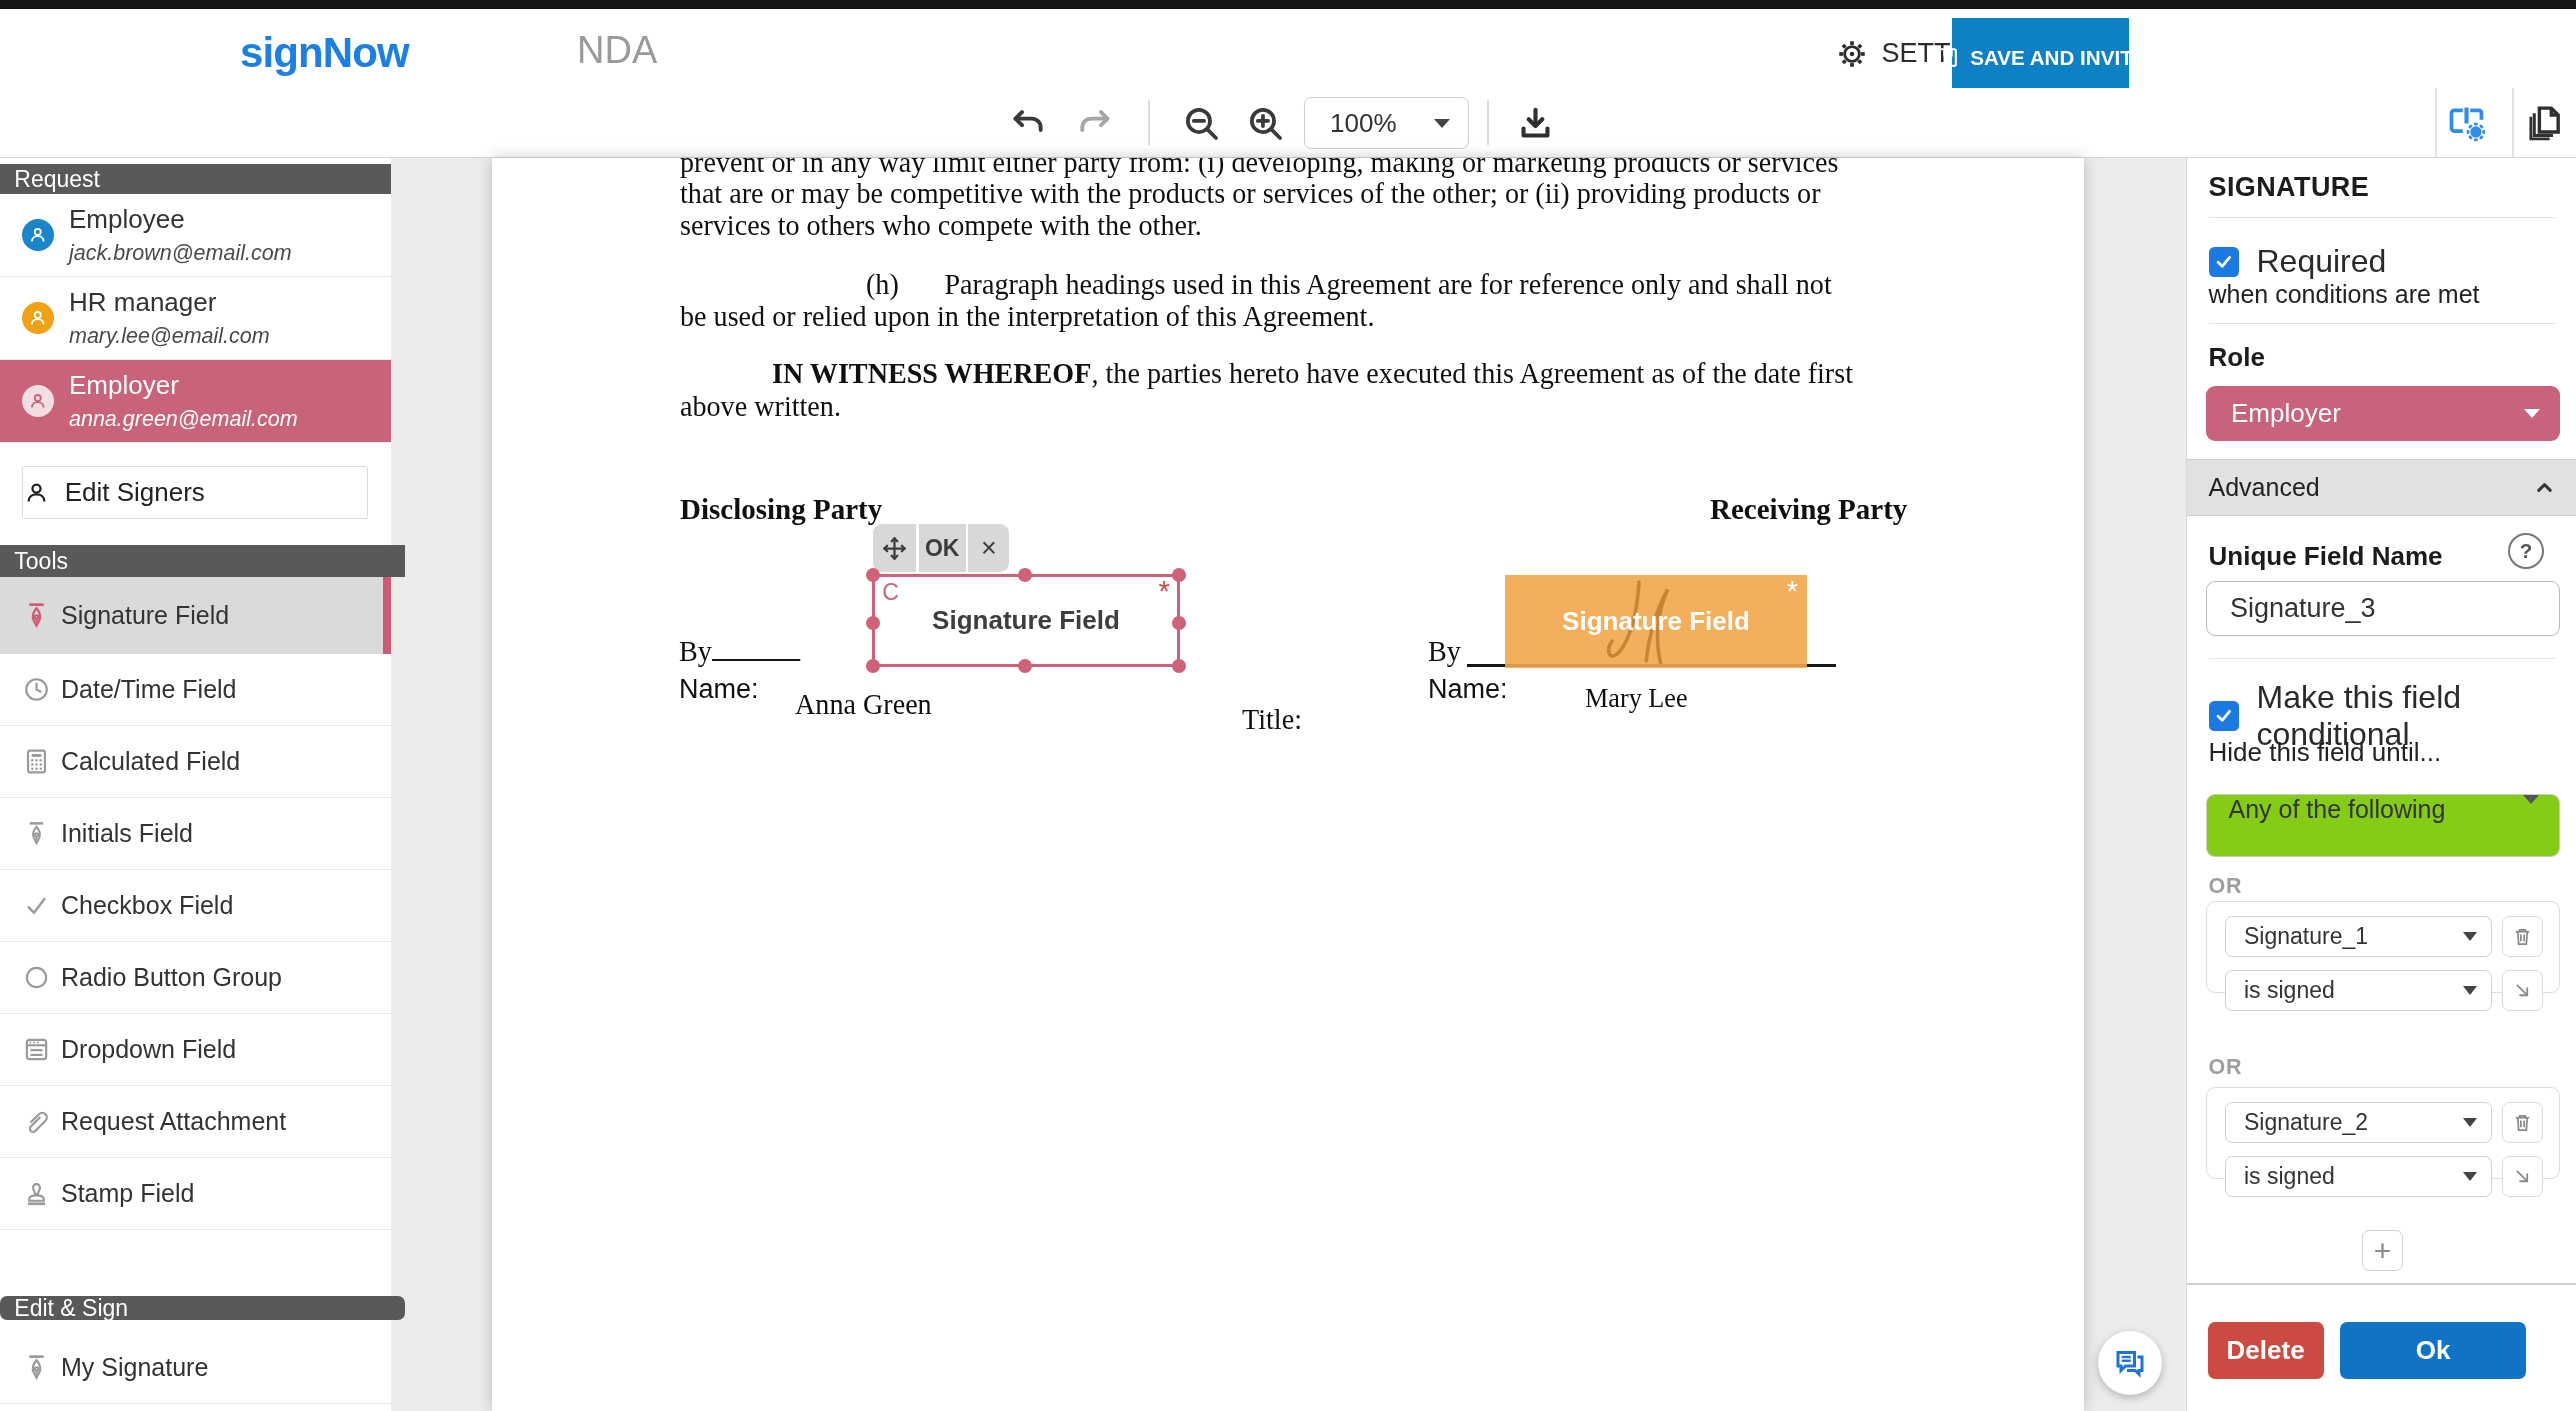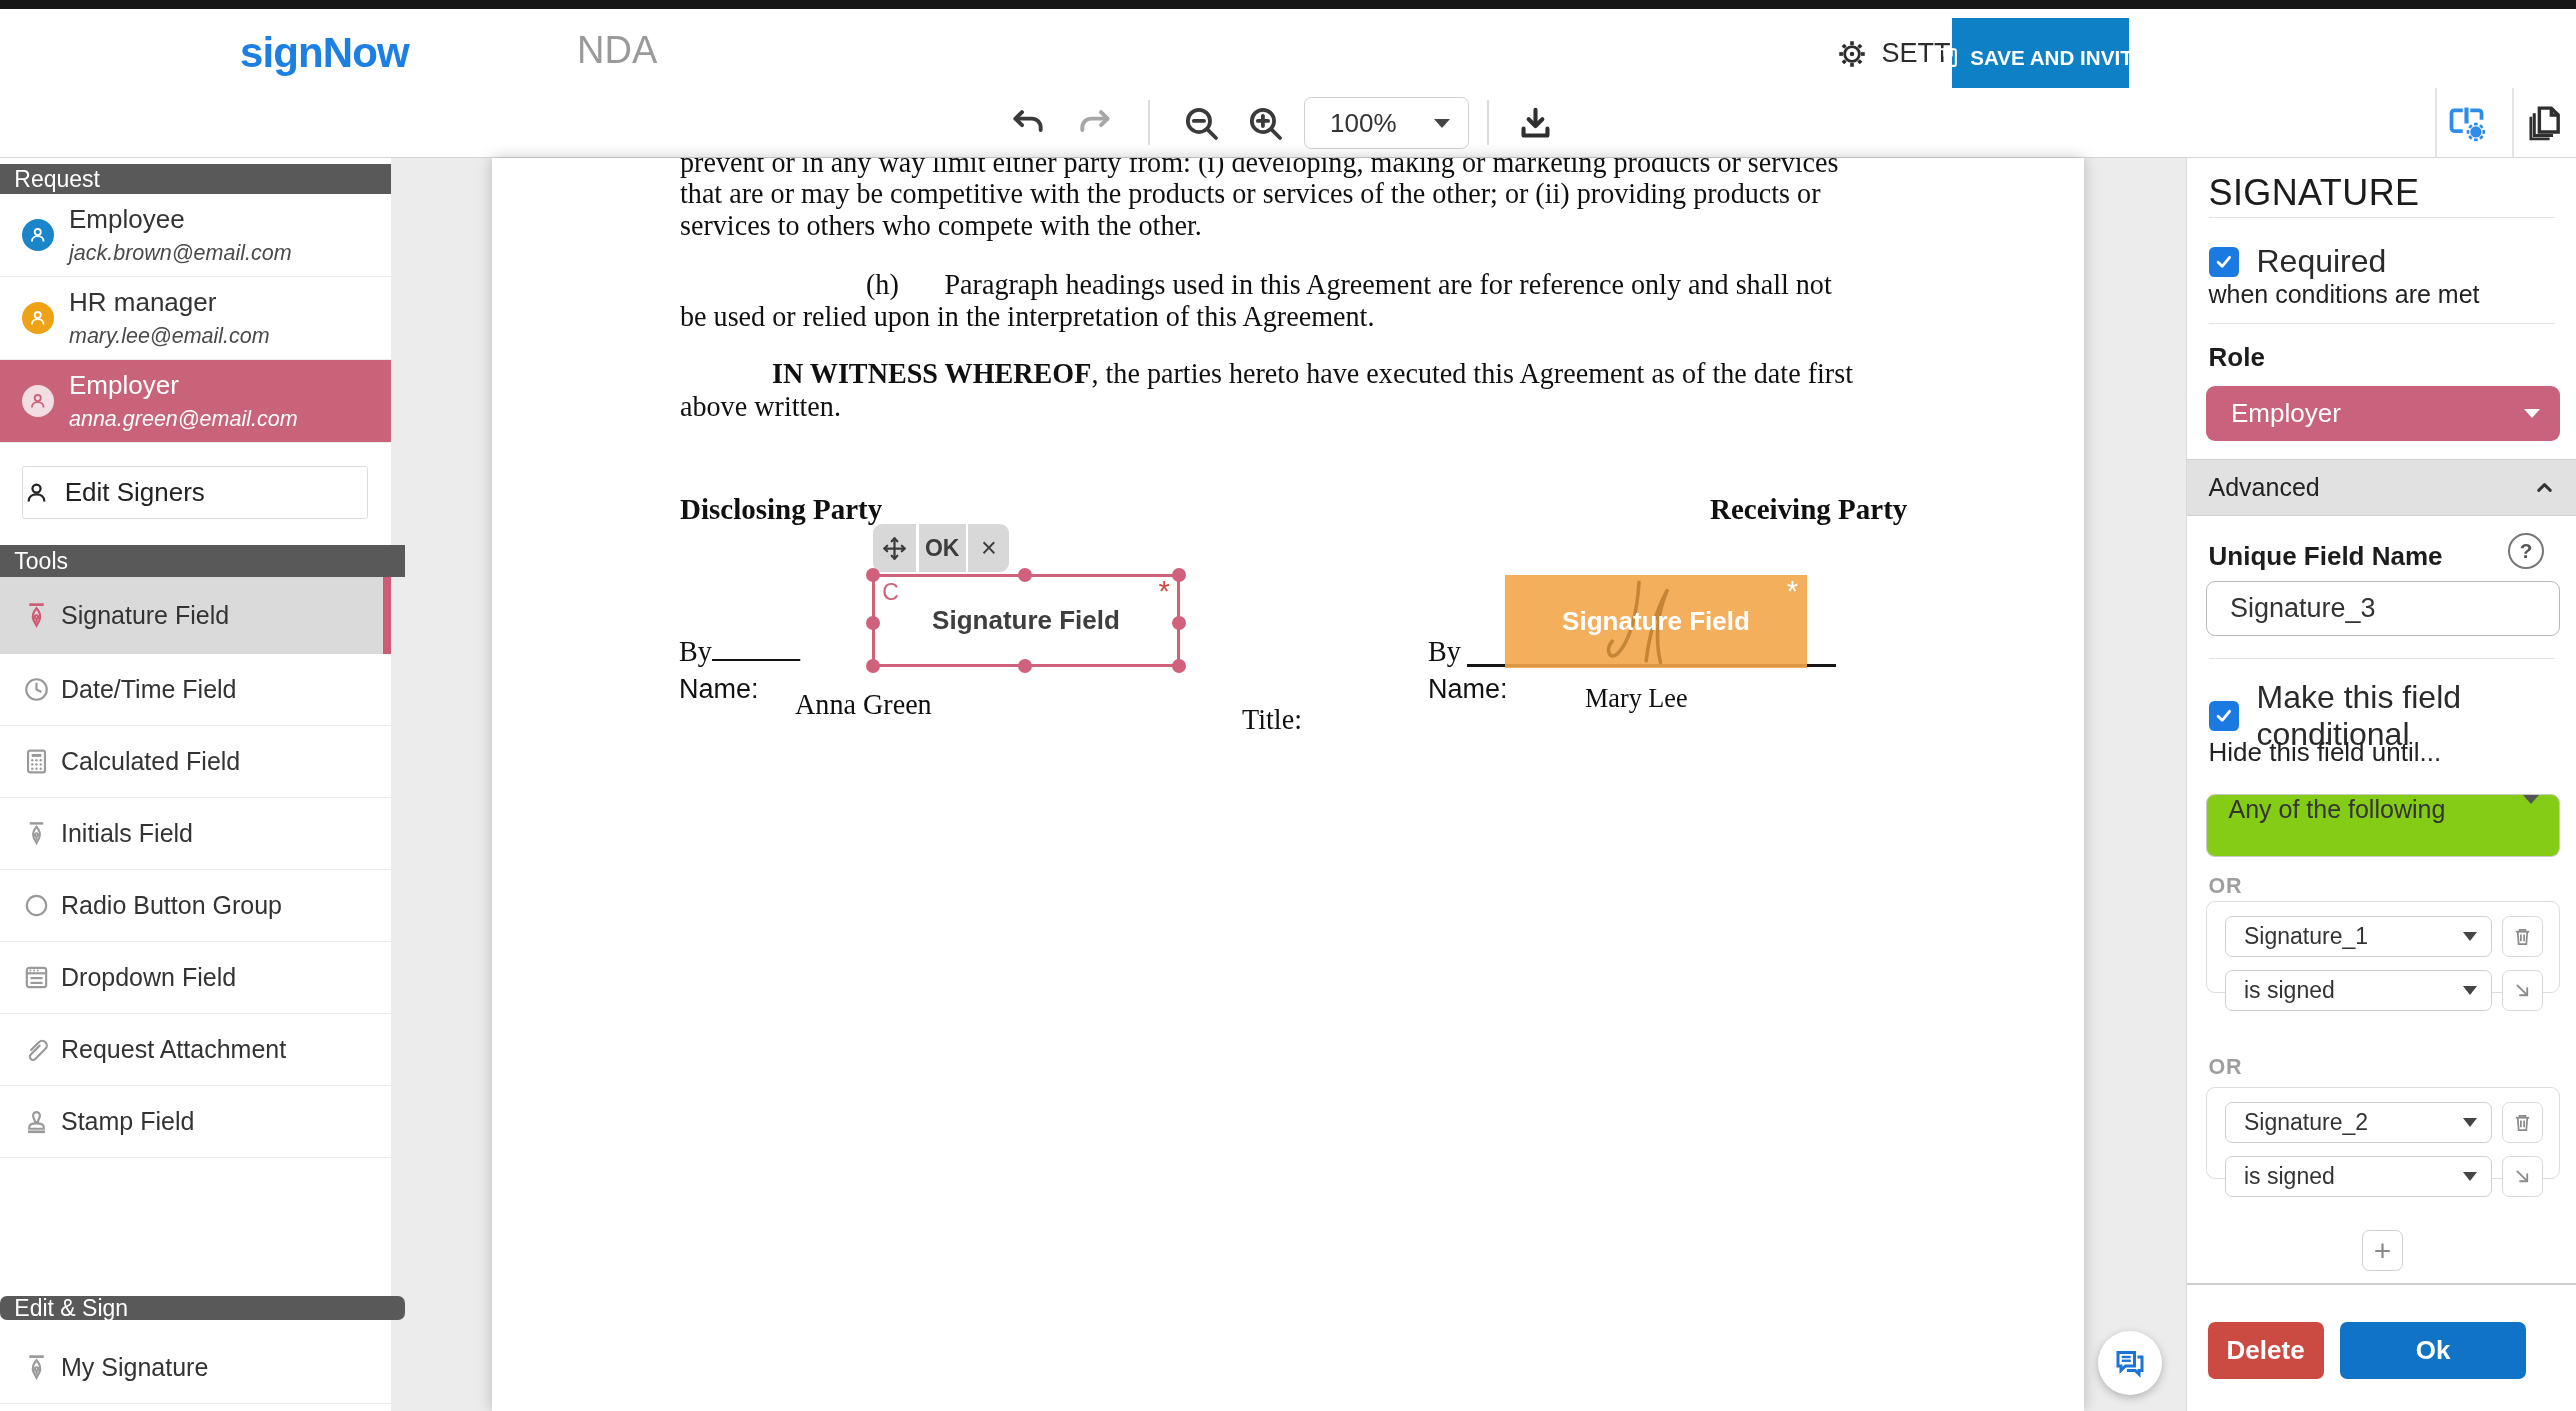--- a/index.html
+++ b/index.html
@@ -80,21 +80,21 @@
     font-size:26px;font-weight:600;color:#fff;}
   .orange-field .star{position:absolute;right:9px;top:0px;font-size:29px;color:#fff;}
   .by-line-right{position:absolute;left:975px;top:506px;width:369px;height:2.7px;background:#161616;}
 
   
   .chat-fab{position:absolute;left:2098px;top:1331px;width:64px;height:64px;border-radius:50%;background:#fff;
     box-shadow:0 2.7px 9px rgba(0,0,0,.25);display:flex;align-items:center;justify-content:center;cursor:pointer;}
 
   
   .panel{position:absolute;left:2186px;top:158px;width:390px;height:1253px;background:#fff;border-left:0.9px solid #d9d9d9;box-sizing:border-box;}
-  .p-title{position:absolute;left:21.5px;top:14.3px;font-size:36px;font-weight:normal;color:#1c1c1c;letter-spacing:0.4px;}
+  .p-title{position:absolute;left:21.5px;top:14.3px;font-size:27px;font-weight:bold;color:#1c1c1c;letter-spacing:0.4px;}
   .p-div{position:absolute;left:21.5px;right:21.5px;height:0.9px;background:#e3e3e3;}
   .cbx{width:30px;height:30px;border-radius:5.4px;background:#1b79e2;display:flex;align-items:center;justify-content:center;flex:none;cursor:pointer;}
   .cb-row{position:absolute;left:21.5px;display:flex;align-items:center;gap:18px;font-size:32px;color:#2a2a2a;}
   .p-sub{position:absolute;left:21.5px;font-size:25px;color:#222;}
   .p-bold{position:absolute;left:21.5px;font-size:26px;font-weight:bold;color:#1c1c1c;}
   .role-select{position:absolute;left:19px;top:228px;width:354px;height:55px;background:#c8637b;border-radius:9px;
     display:flex;align-items:center;cursor:pointer;}
   .role-select .rv{color:#fff;font-size:26px;margin-left:25px;}
   .role-select .caret-down{border-top-color:#fff;margin-left:auto;margin-right:19.7px;}
   .adv-bar{position:absolute;left:0;top:301px;width:390px;height:57px;background:#e1e1e1;border-top:0.9px solid #cfcfcf;border-bottom:0.9px solid #cfcfcf;
@@ -332,20 +332,28 @@
             <line x1="6" y1="3" x2="18" y2="3" stroke-width="2.2"></line>
             <path d="M12 6 C9 9.5 8 12.5 9.6 16 L12 20.5 L14.4 16 C16 12.5 15 9.5 12 6 Z"></path>
             <circle cx="12" cy="13.2" r="1.4"></circle>
             <line x1="12" y1="14.6" x2="12" y2="18"></line>
           </svg>
       </span>
       <span class="tlabel">Initials Field</span>
     </div>
     <div class="tool">
       <span class="ticon">
+        <svg width="29" height="29" viewBox="0 0 24 24" fill="none" stroke="currentColor" stroke-width="2">
+            <polyline points="5,13 10,18 19,6"></polyline>
+          </svg>
+      </span>
+      <span class="tlabel">Checkbox Field</span>
+    </div>
+    <div class="tool">
+      <span class="ticon">
         <svg width="29" height="29" viewBox="0 0 24 24" fill="none" stroke="currentColor" stroke-width="1.8">
             <circle cx="12" cy="12" r="8"></circle>
           </svg>
       </span>
       <span class="tlabel">Radio Button Group</span>
     </div>
     <div class="tool">
       <span class="ticon">
         <svg width="29" height="29" viewBox="0 0 24 24" fill="none" stroke="currentColor" stroke-width="1.8">
             <rect x="4" y="4" width="16" height="16" rx="2"></rect>

